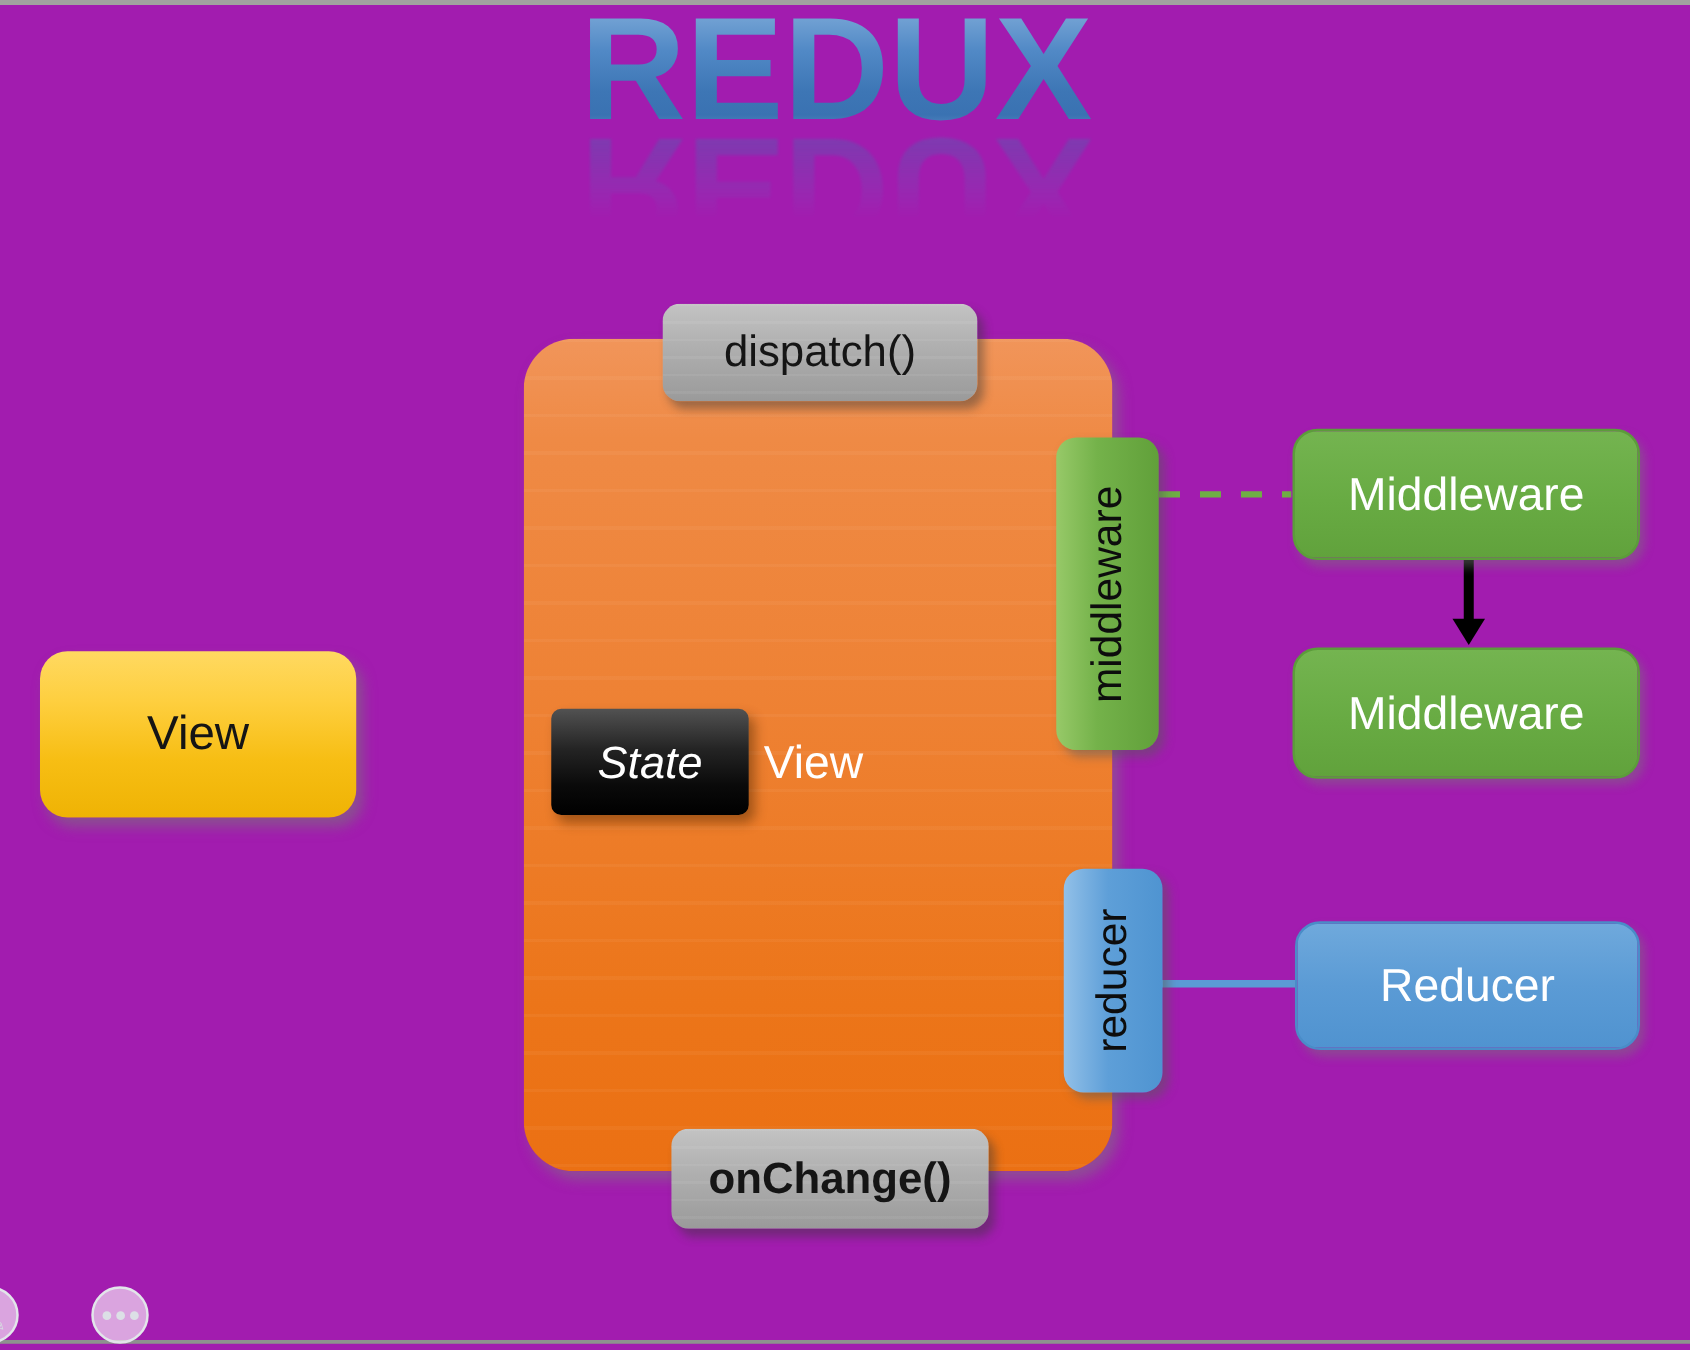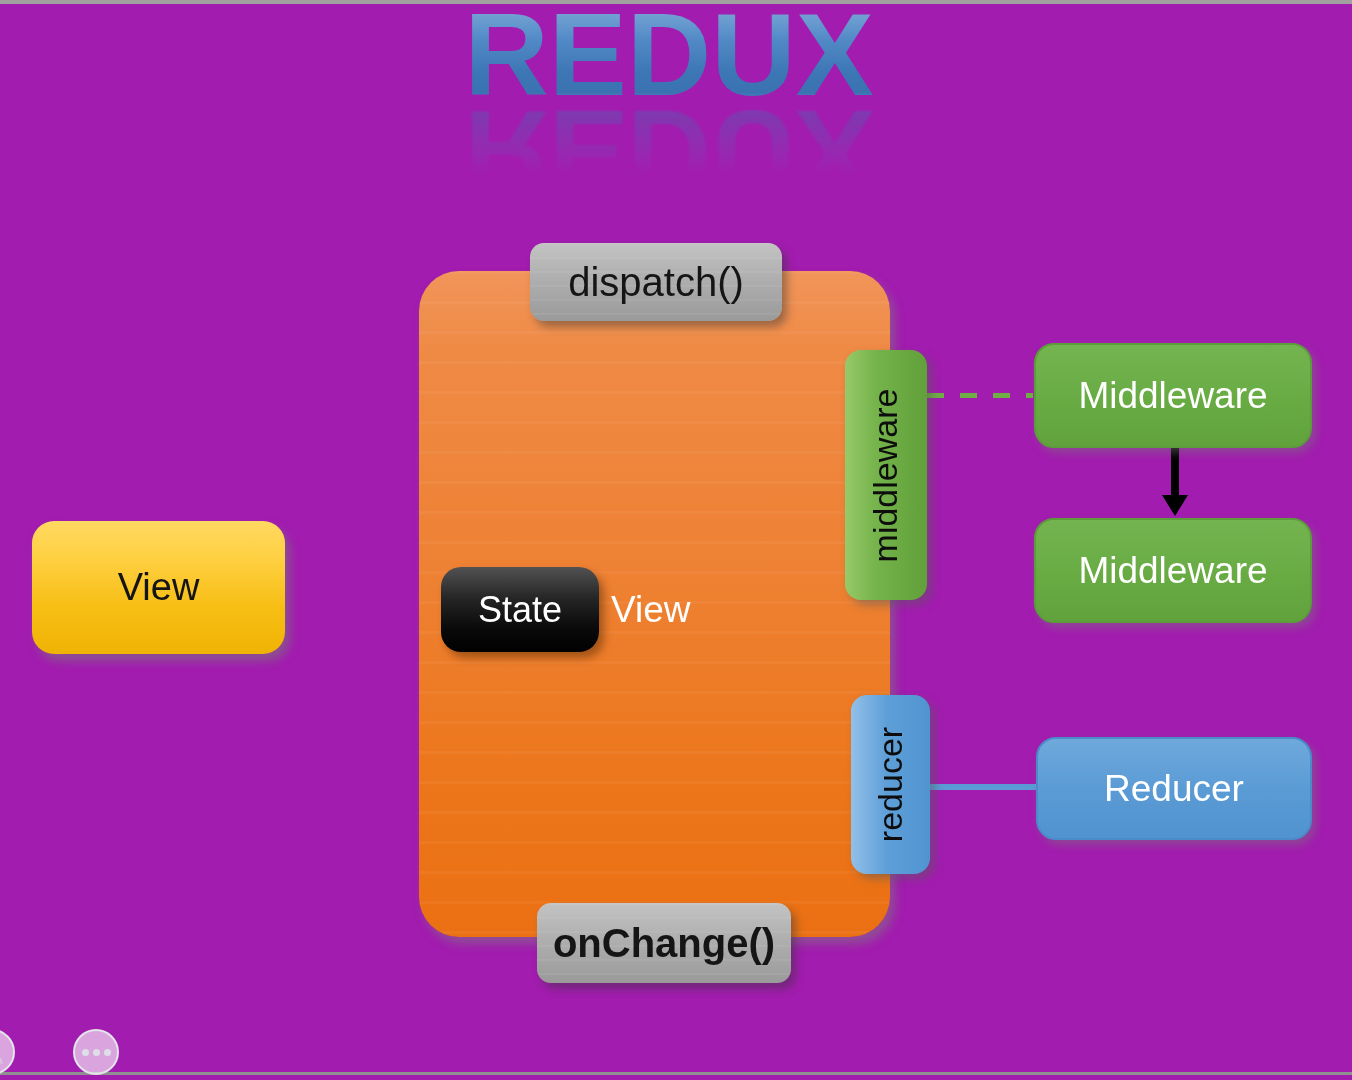--- a/index.html
+++ b/index.html
@@ -31,35 +31,36 @@
   .store-box {
     position:absolute; left:419px; top:271px; width:471px; height:666px;
     border-radius:40px; z-index:1;
     background:
       repeating-linear-gradient(180deg, rgba(255,255,255,0.045) 0 3px, rgba(255,255,255,0) 3px 30px),
       linear-gradient(180deg,#F1955A 0%, #EF8A45 12%, #EE8133 45%, #EC7519 80%, #EB7013 100%);
     box-shadow:5px 7px 10px rgba(125,125,125,0.5);
   }
   .pill {
     position:absolute; z-index:3; display:flex; align-items:center; justify-content:center;
-    border-radius:14px; font-size:40px; color:#151515;
+    border-radius:14px; font-size:35px; color:#151515;
     background:
       repeating-linear-gradient(180deg, rgba(255,255,255,0.06) 0 2px, rgba(255,255,255,0) 2px 14px),
       linear-gradient(180deg,#C3C3C3 0%, #AFAFAF 45%, #9A9A9A 100%);
     box-shadow:5px 6px 8px rgba(55,55,55,0.45);
   }
   .pill-dispatch { left:530px; top:243px; width:252px; height:78px; }
   .pill-onchange { left:537px; top:903px; width:254px; height:80px;font-weight:bold; }
 
   .state-box {
     position:absolute; left:441px; top:567px; width:158px; height:85px; z-index:2;
-    border-radius:20px; display:flex; align-items:center; justify-content:center;
+    border-radius:8px; display:flex; align-items:center; justify-content:center;
     color:#fff; font-size:36px;
     background:linear-gradient(180deg,#525252 0%, #242424 38%, #0a0a0a 72%, #000 100%);
     box-shadow:5px 6px 9px rgba(70,35,0,0.45);
+    font-style:italic;
   }
   .store-label {
     position:absolute; left:611px; top:589px; z-index:2;
     color:#fff; font-size:37px;
   }
 
   
   .tab {
     position:absolute; z-index:2; display:flex; align-items:center; justify-content:center;
     border-radius:16px; box-shadow:5px 5px 8px rgba(90,90,90,0.5);

